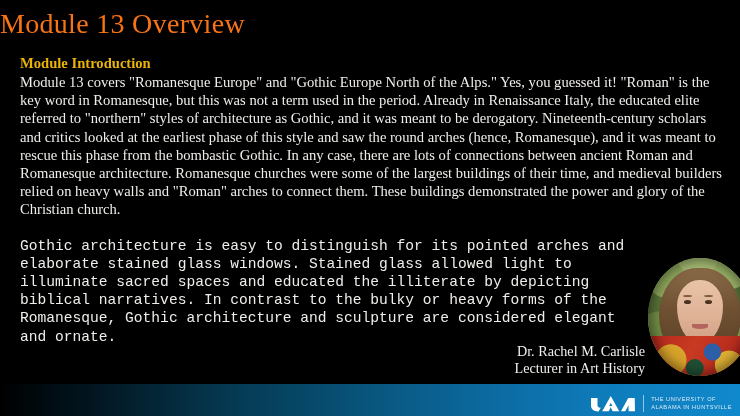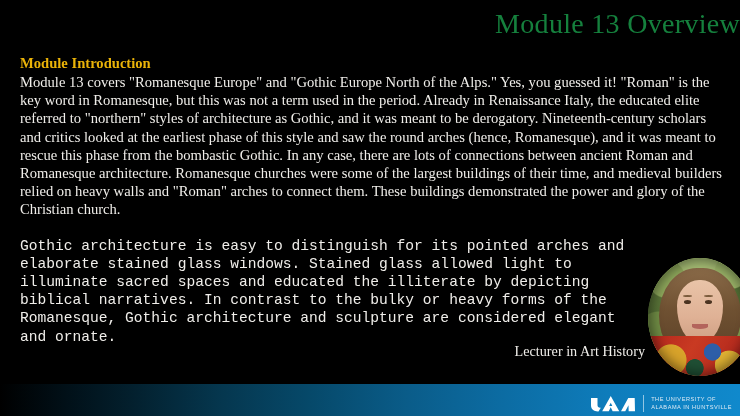--- a/index.html
+++ b/index.html
@@ -18,22 +18,22 @@
     background: #000000;
     overflow: hidden;
   }
 
   
   .slide-title {
     position: absolute;
     top: 7px;
     left: 0;
     width: 740px;
-    text-align: right;
-    color: #15803d;
+    text-align: left;
+    color: #f97316;
     font-size: 28px;
     font-weight: 400;
     letter-spacing: 0.3px;
     line-height: 34px;
     font-family: "Liberation Serif", "DejaVu Serif", serif;
   }
 
   
   .body-area {
     position: absolute;
@@ -250,20 +250,21 @@
   <div class="slide-title">Module 13 Overview</div>
 
   <div class="body-area">
     <div class="heading">Module Introduction</div>
     <p class="para">Module 13 covers "Romanesque Europe" and "Gothic Europe North of the Alps." Yes, you guessed it! "Roman" is the key word in Romanesque, but this was not a term used in the period. Already in Renaissance Italy, the educated elite referred to "northern" styles of architecture as Gothic, and it was meant to be derogatory. Nineteenth-century scholars and critics looked at the earliest phase of this style and saw the round arches (hence, Romanesque), and it was meant to rescue this phase from the bombastic Gothic. In any case, there are lots of connections between ancient Roman and Romanesque architecture. Romanesque churches were some of the largest buildings of their time, and medieval builders relied on heavy walls and "Roman" arches to connect them. These buildings demonstrated the power and glory of the Christian church.</p>
     <div class="para-gap"></div>
     <p class="para second">Gothic architecture is easy to distinguish for its pointed arches and elaborate stained glass windows. Stained glass allowed light to illuminate sacred spaces and educated the illiterate by depicting biblical narratives. In contrast to the bulky or heavy forms of the Romanesque, Gothic architecture and sculpture are considered elegant and ornate.</p>
   </div>
 
   <div class="signature">
+    <div>Dr. Rachel M. Carlisle</div>
     <div>Lecturer in Art History</div>
   </div>
 
   <div class="portrait">
     <div class="bg-foliage"></div>
     <div class="hair"></div>
     <div class="neck"></div>
     <div class="face"></div>
     <div class="brow l"></div>
     <div class="brow r"></div>

